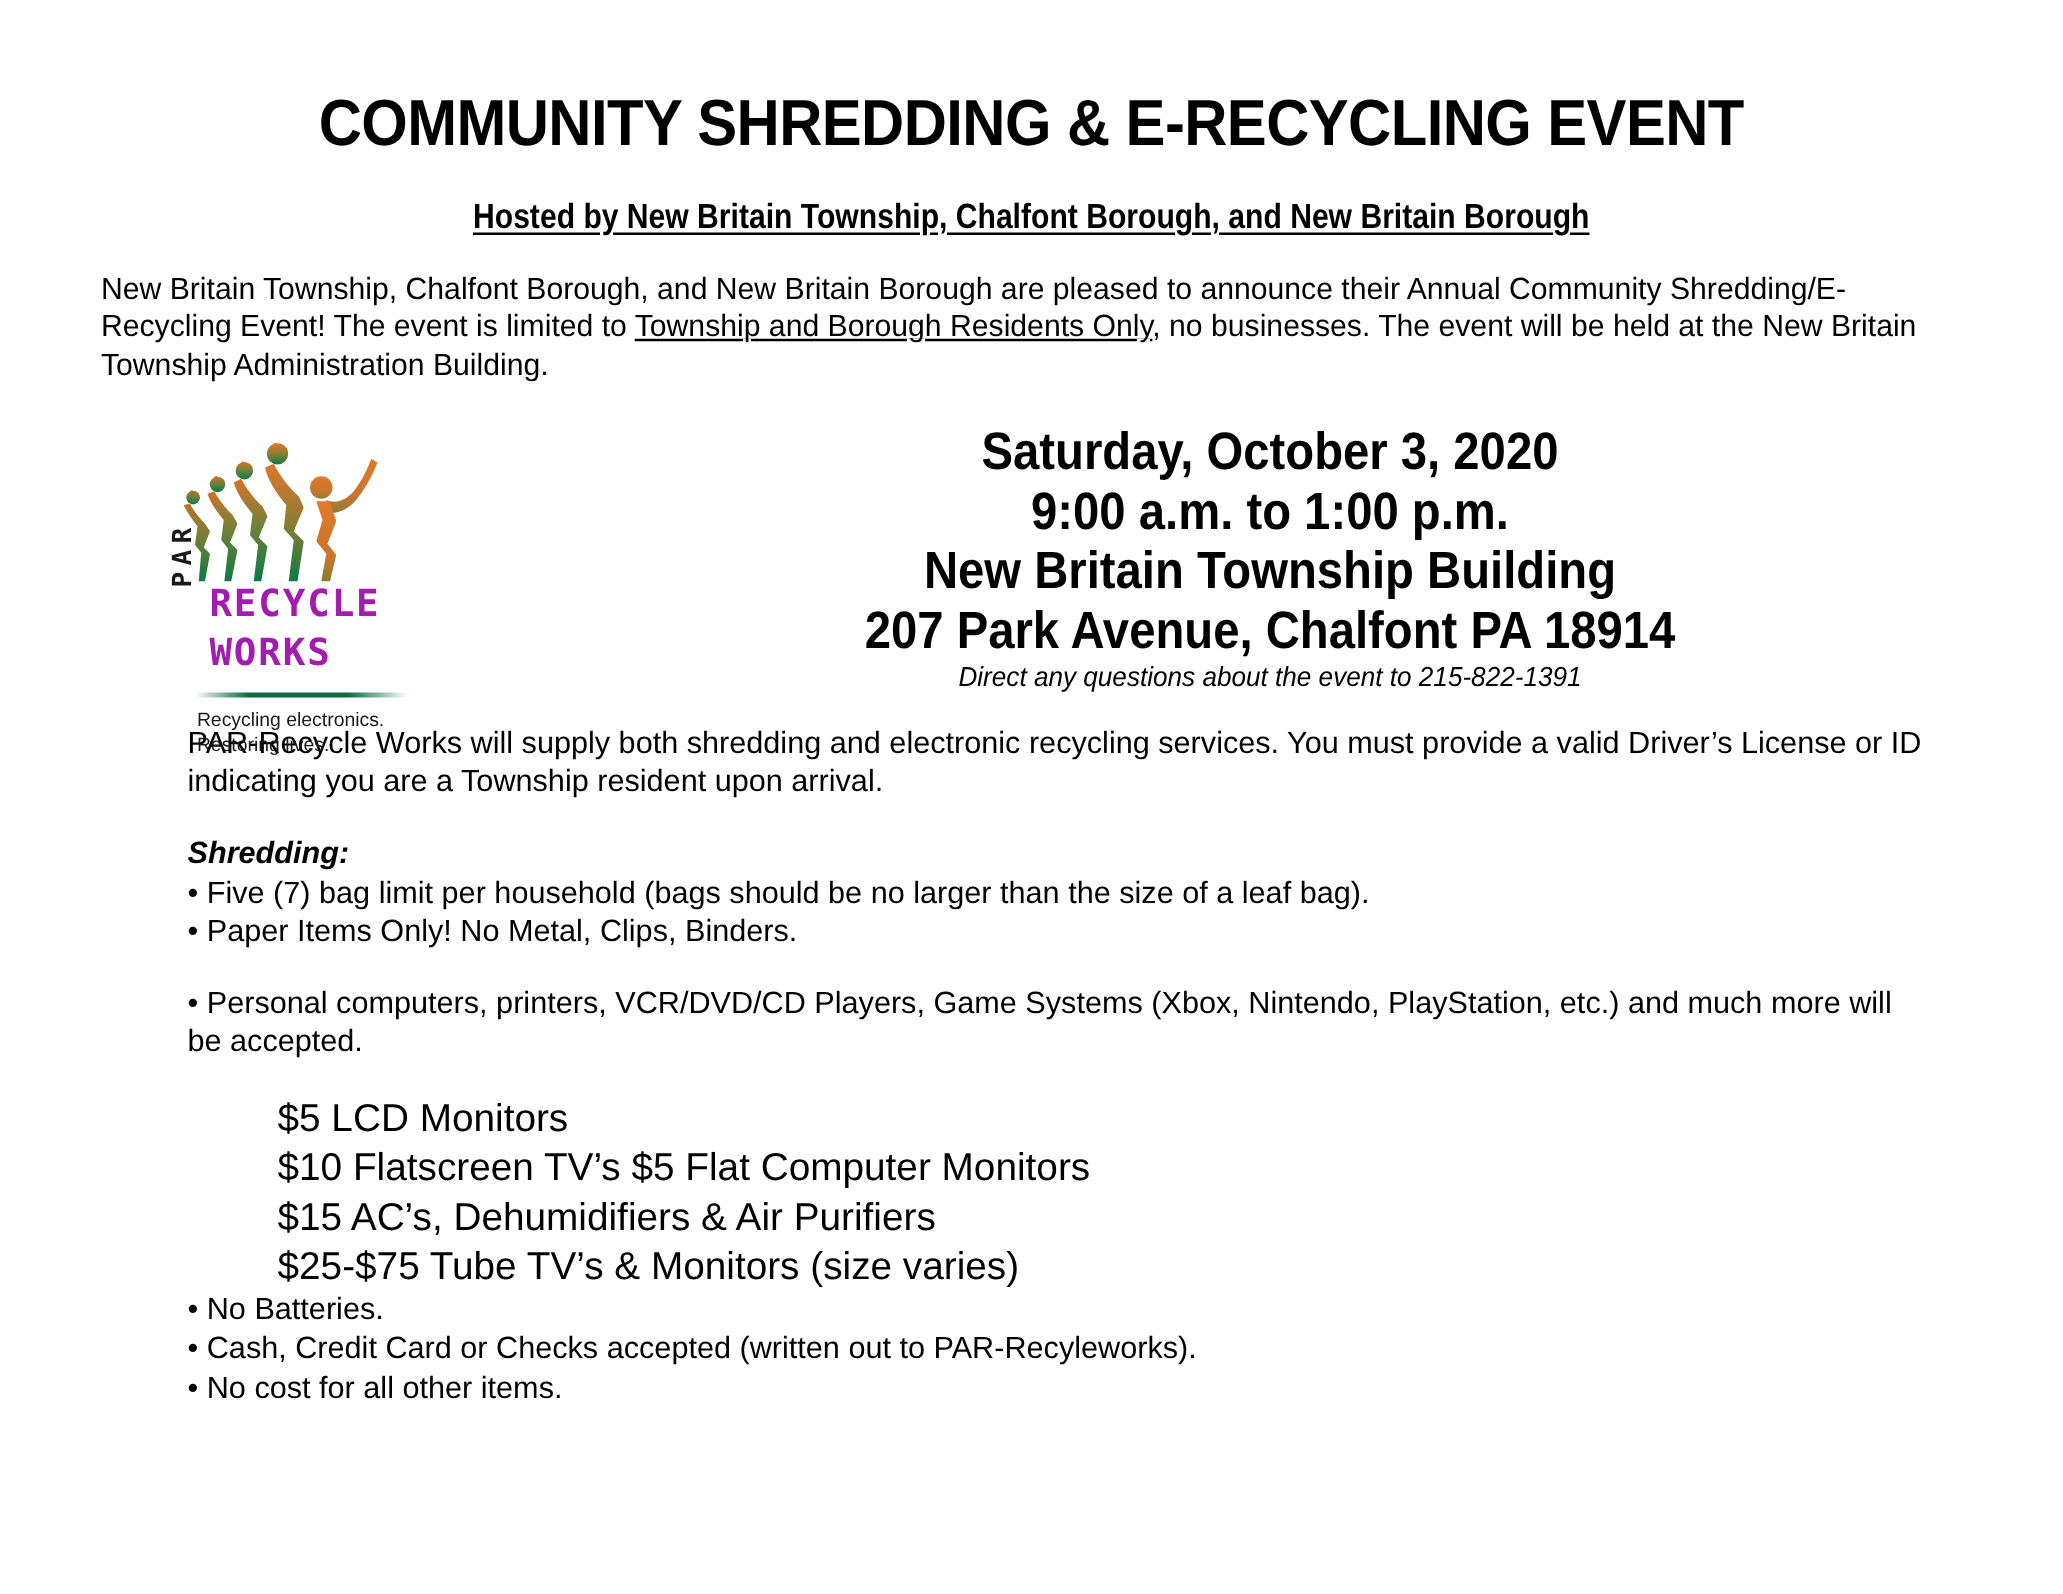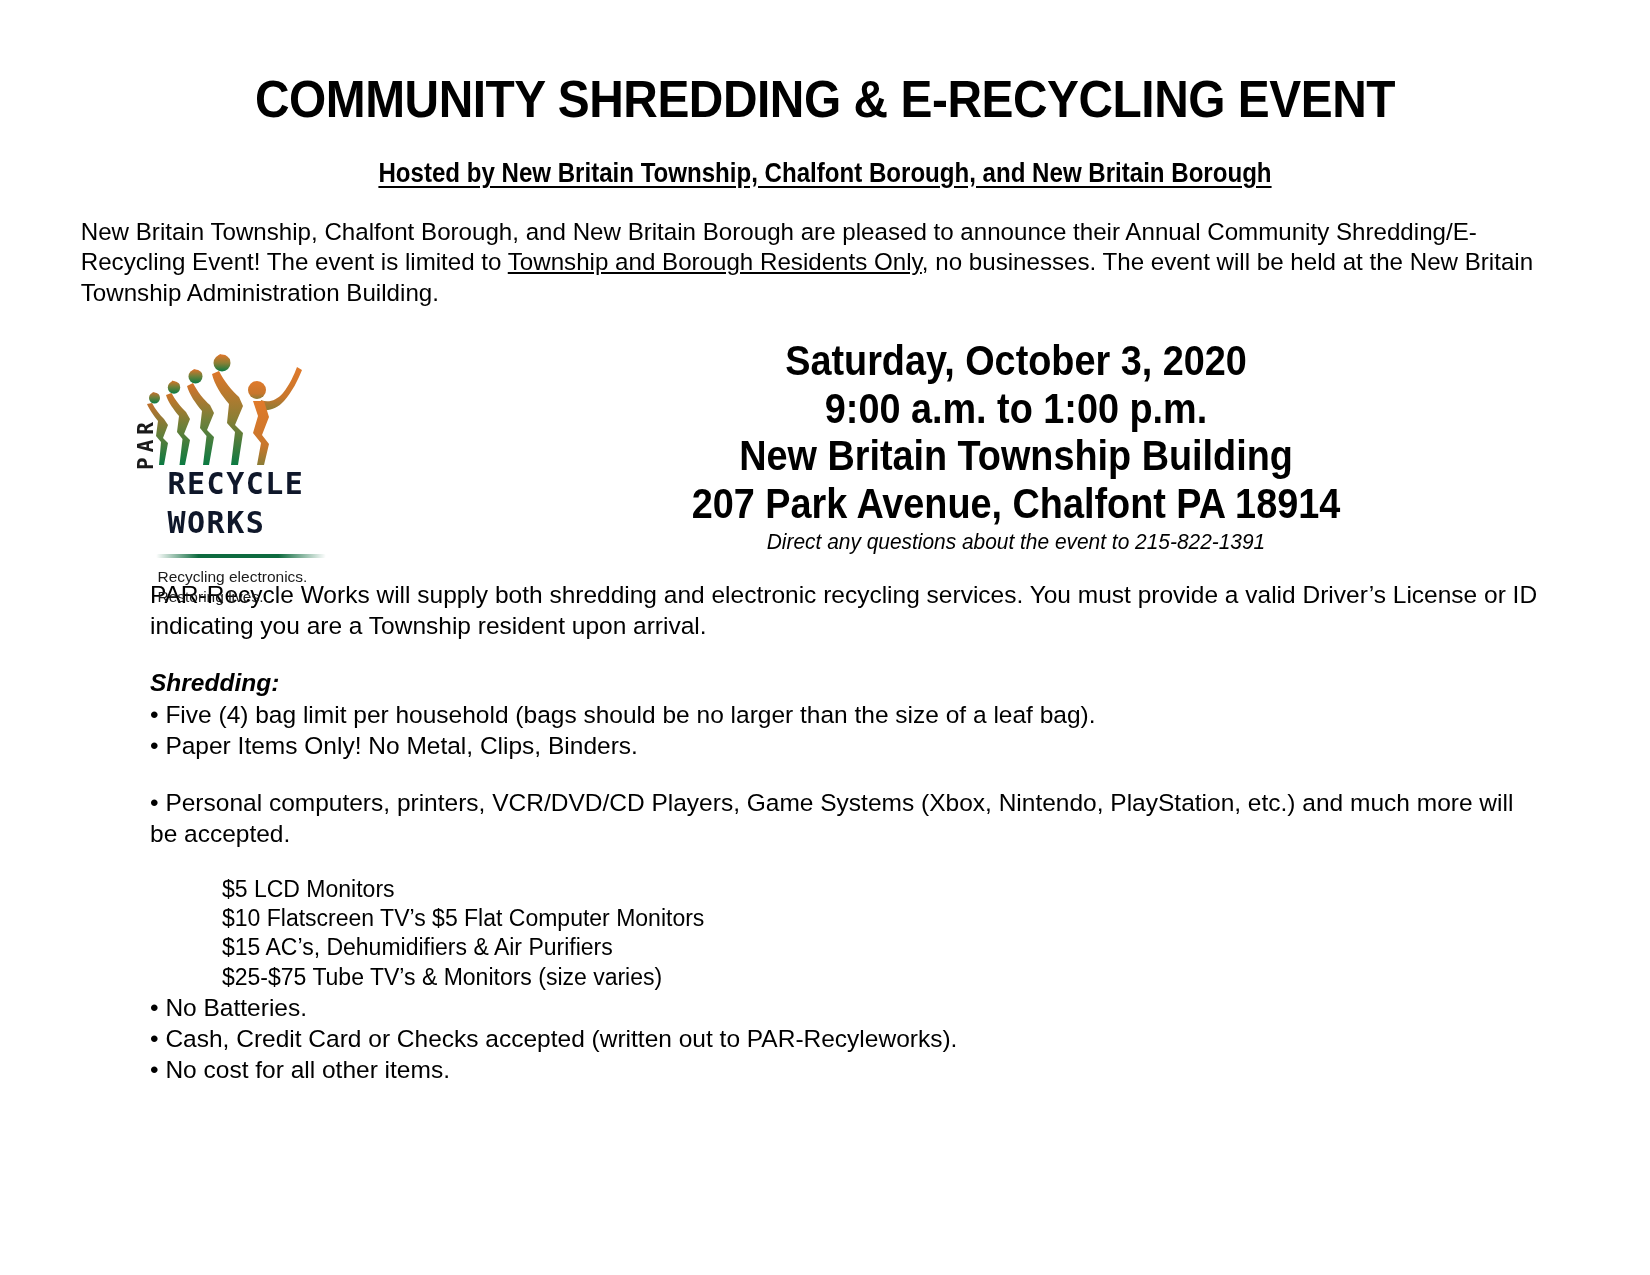--- a/index.html
+++ b/index.html
@@ -96,21 +96,21 @@
     font-size: 21px;
     letter-spacing: 5px;
     white-space: nowrap;
     color: #1a1a1a;
   }
   .logo-recycle, .logo-works {
     font-family: "DejaVu Sans Mono", monospace;
     font-weight: bold;
     font-size: 30px;
     letter-spacing: 1.5px;
-    color: #0f172a;
+    color: #a21caf;
     line-height: 1.3;
   }
   .logo-rule {
     margin: 4px 0 0 28px;
     height: 4px;
     width: 170px;
     background: linear-gradient(90deg, #ffffff 0%, #0e6b3f 25%, #0e6b3f 72%, #ffffff 100%);
     border-radius: 2px;
   }
   .logo-tag {
@@ -155,21 +155,21 @@
     font-style: italic;
   }
   .bullet {
     margin: 0;
     font-size: 24.5px;
     line-height: 1.27;
   }
   .price-line {
     margin: 0;
     padding-left: 72px;
-    font-size: 23px;
+    font-size: 31px;
     line-height: 1.27;
   }
 </style>
 </head>
 <body>
 
 <div class="page">
 
   <h1 class="title">COMMUNITY SHREDDING &amp; E-RECYCLING EVENT</h1>
 
@@ -263,21 +263,21 @@
     </div>
   </div>
 
   <div class="body-copy">
 
     <p>PAR-Recycle Works will supply both shredding and electronic recycling services. You must provide a valid Driver’s License or ID indicating you are a Township resident upon arrival.</p>
 
     <div class="para-gap"></div>
 
     <p class="section-head">Shredding:</p>
-    <p class="bullet">• Five (4) bag limit per household (bags should be no larger than the size of a leaf bag).</p>
+    <p class="bullet">• Five (7) bag limit per household (bags should be no larger than the size of a leaf bag).</p>
     <p class="bullet">• Paper Items Only! No Metal, Clips, Binders.</p>
 
     <div class="para-gap"></div>
 
     <p class="bullet">• Personal computers, printers, VCR/DVD/CD Players, Game Systems (Xbox, Nintendo, PlayStation, etc.) and much more will be accepted.</p>
 
     <div class="para-gap"></div>
 
     <p class="price-line">$5 LCD Monitors</p>
     <p class="price-line">$10 Flatscreen TV’s $5 Flat Computer Monitors</p>

